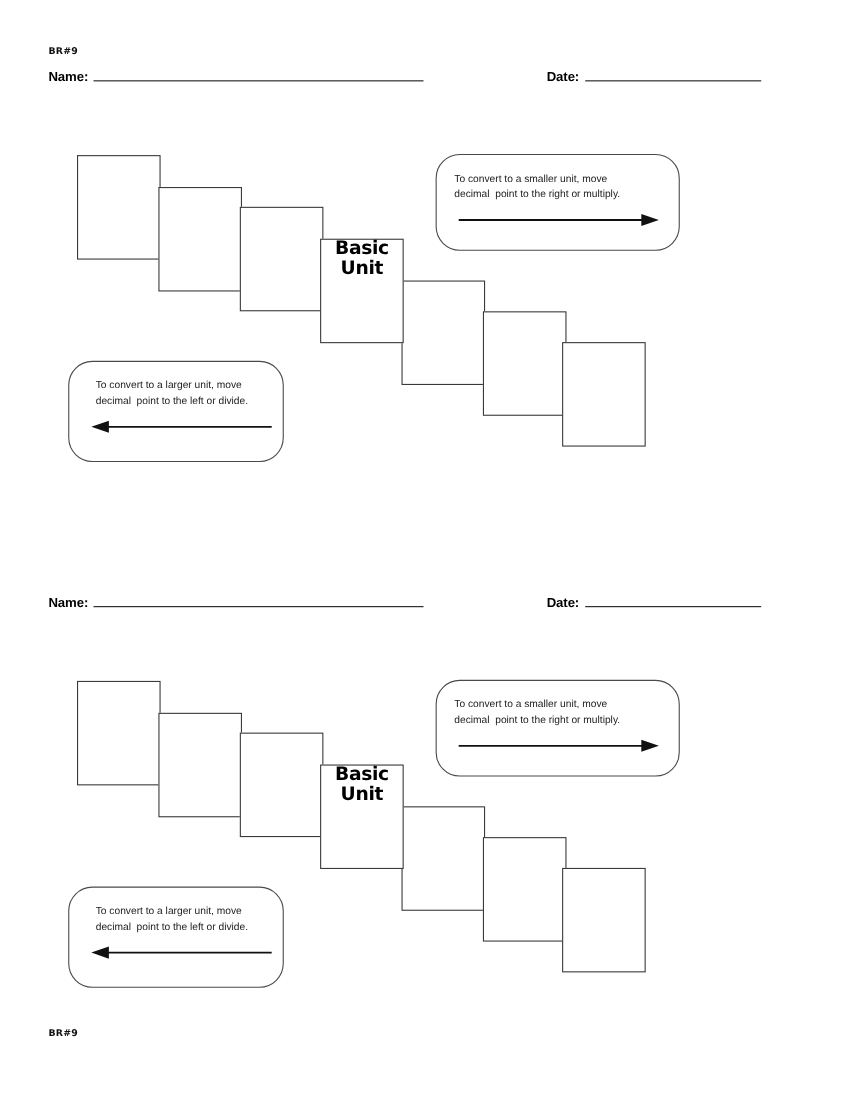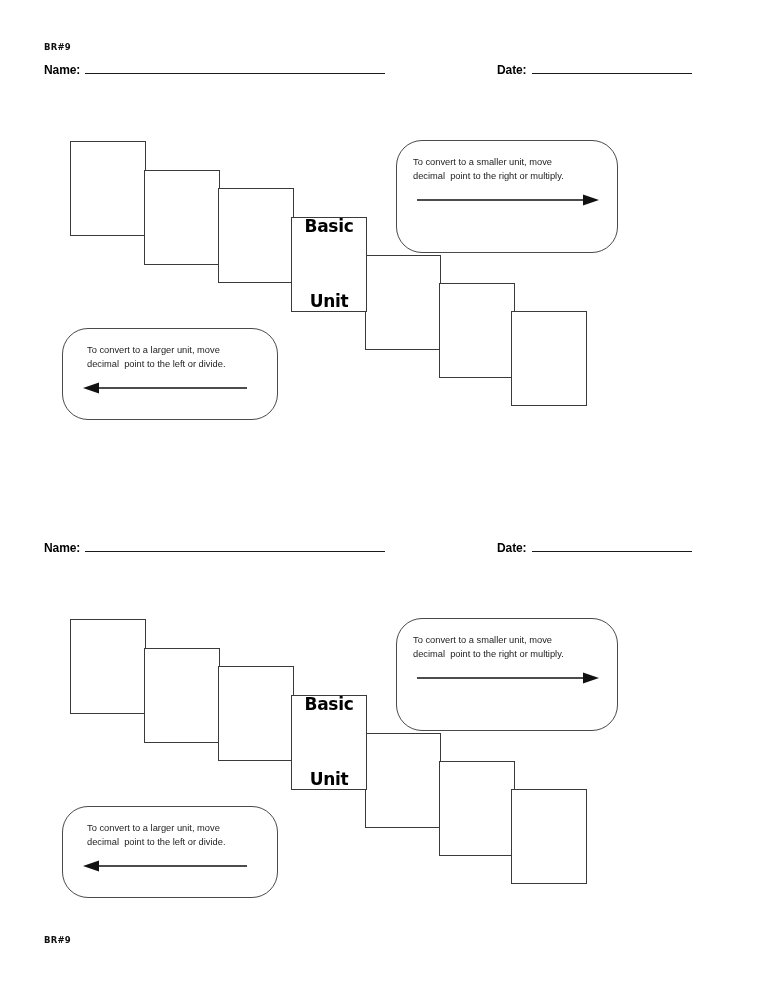--- a/index.html
+++ b/index.html
@@ -68,21 +68,21 @@
     box-sizing: border-box;
     width: 76px;
     height: 95px;
     border: 1.6px solid #3a3a3a;
     background: #ffffff;
   }
   .step-basic {
     display: flex;
     flex-direction: column;
     align-items: center;
-    justify-content: space-between;
+    justify-content: flex-start;
     line-height: 1.05;
     z-index: 5;
   }
   .basic-line {
     font-family: "DejaVu Sans", sans-serif;
     font-size: 17px;
     font-weight: bold;
     color: #000;
     letter-spacing: -0.3px;
   }
@@ -104,22 +104,22 @@
     color: #222;
     white-space: pre;
   }
   .callout-arrow {
     margin-top: 9px;
     height: 14px;
     width: 100%;
   }
   .callout-arrow svg { display: block; }
 
-  .callout-right { width: 222px; height: 113px; }
-  .callout-left  { width: 216px; height: 92px; }
+  .callout-right { width: 222px; height: 88px; border-radius: 22px; }
+  .callout-left  { width: 196px; height: 92px; border-radius: 22px; }
   .callout-left .callout-text { padding-left: 8px; }
 </style>
 </head>
 <body>
 
 <div class="page">
 
   <div class="code-tag" style="left:44px; top:42px;">BR#9</div>
 
   <div class="field" style="left:44px; top:62px;">

